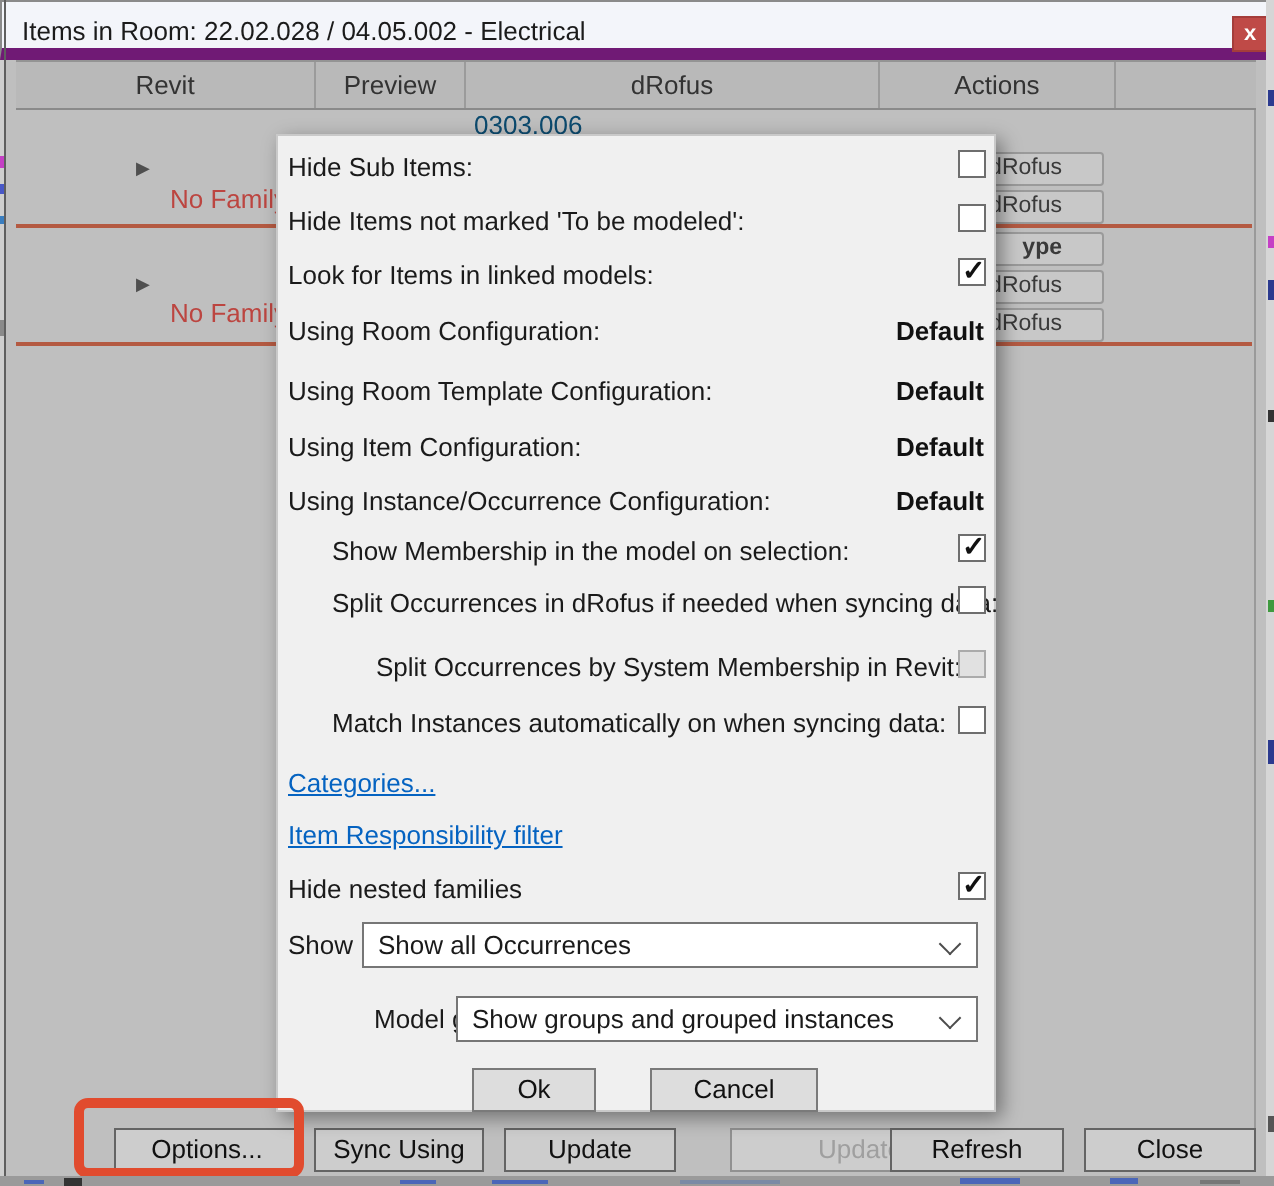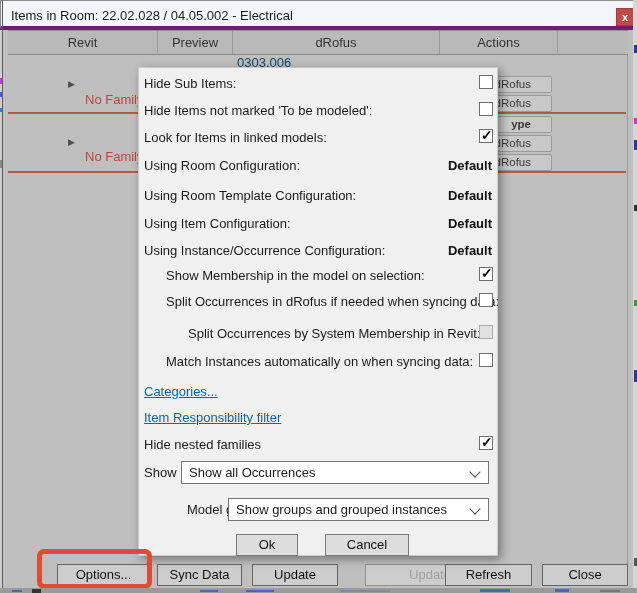--- a/index.html
+++ b/index.html
@@ -1,19 +1,19 @@
 <!DOCTYPE html>
 <html><head>
 <meta charset="utf-8">
 <style>
   html,body{margin:0;padding:0;}
   body{width:637px;height:593px;overflow:hidden;font-family:"Liberation Sans",sans-serif;background:#8f8f8f;}
   .app{position:relative;width:637px;height:593px;background:#bfbfbf;box-sizing:border-box;}
   
-  .titlebar{position:absolute;left:0;top:0;width:633px;height:30px;background:#f3f5fa;border-bottom:4px solid #701a75;border-top:1px solid #8a8a8a;border-left:1px solid #8a8a8a;box-sizing:border-box;}
+  .titlebar{position:absolute;left:0;top:0;width:633px;height:30px;background:#f3f5fa;border-bottom:6px solid #701a75;border-top:1px solid #8a8a8a;border-left:1px solid #8a8a8a;box-sizing:border-box;}
   .title{position:absolute;left:10px;top:7px;font-size:13px;color:#1b1b1b;white-space:nowrap;}
   .closebtn{position:absolute;left:616px;top:8px;width:18px;height:18px;background:#bf4a47;border:1px solid #a43d3b;box-sizing:border-box;color:#fff;font-size:11px;font-weight:bold;text-align:center;line-height:16px;cursor:default;}
   
   .leftline{position:absolute;left:2px;top:0;width:1px;height:588px;background:#5f5f5f;}
   
   .thead{position:absolute;left:8px;top:30px;width:620px;height:25px;background:#b9b9b9;border-top:1px solid #949494;border-bottom:1px solid #8a8a8a;box-sizing:border-box;display:flex;}
   .th{font-size:13px;color:#333;text-align:center;line-height:23px;border-right:1px solid #9b9b9b;box-sizing:border-box;overflow:hidden;white-space:nowrap;}
   .th.c0{width:75px;}.th.c1{width:150px;}.th.c2{width:207px;}.th.c3{width:118px;}.th.c4{width:70px;border-right:none;}
   
   .tbody{position:absolute;left:8px;top:55px;width:620px;height:531px;background:#bfbfbf;border-right:1px solid #9a9a9a;box-sizing:border-box;}
@@ -129,21 +129,21 @@
     <div class="dd" style="left:89px;top:430px;width:261px;">
       <span>Show groups and grouped instances</span>
       <span class="chev"></span>
     </div>
 
     <div class="pbtn" style="left:97px;top:466px;width:62px;">Ok</div>
     <div class="pbtn" style="left:186px;top:466px;width:84px;">Cancel</div>
   </div>
 
   <div class="fbtn fb0">Options...</div>
-  <div class="fbtn fb1">Sync Data</div>
+  <div class="fbtn fb1">Sync Using</div>
   <div class="fbtn fb2">Update dRofus</div>
   <div class="fbtn fb3 disabled">Update Revit</div>
   <div class="fbtn fb4">Refresh</div>
   <div class="fbtn fb5">Close</div>
 
   <div class="hilite"></div>
 
   <div class="edge-left">
     <div class="frag" style="left:0;top:48px;width:2px;height:6px;background:#c53fc5;"></div>
     <div class="frag" style="left:0;top:62px;width:2px;height:5px;background:#4958c8;"></div>

